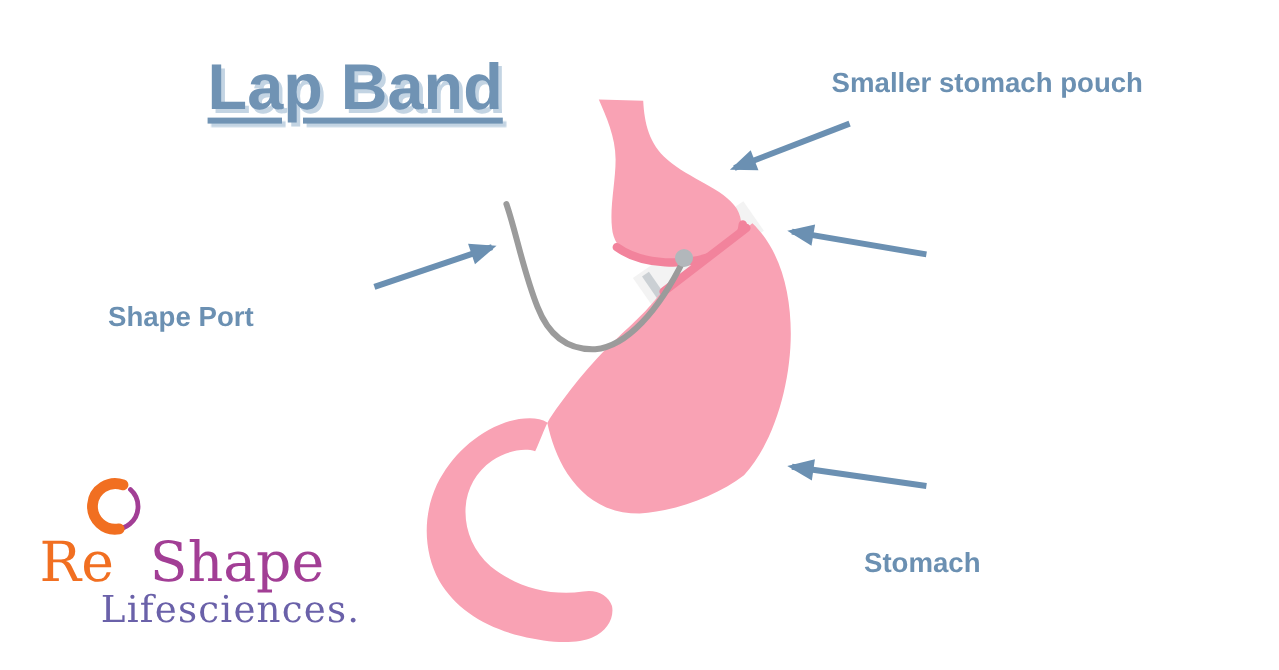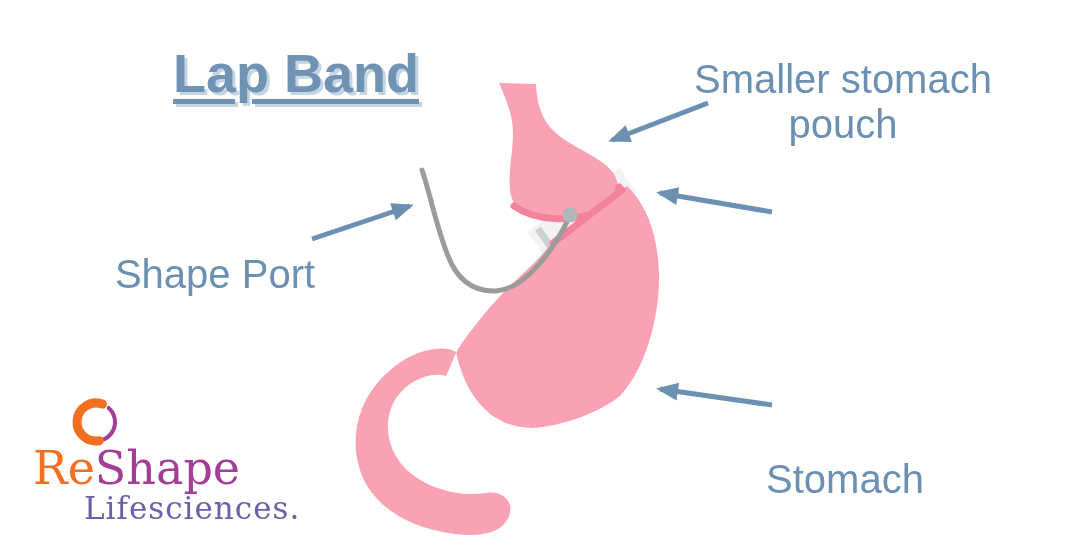--- a/index.html
+++ b/index.html
@@ -27,35 +27,35 @@
   .pink-rim{stroke:var(--stomach_pink_dark);stroke-width:7;fill:none;stroke-linecap:round;}
   .band-base{stroke:var(--band_white);stroke-width:30;fill:none;}
   .band-stripe{stroke:var(--band_stripe);stroke-width:7;fill:none;}
   .tube{stroke:var(--tube_gray);stroke-width:5;fill:none;stroke-linecap:round;}
   .port{fill:var(--port_gray);}
   .arrow-line{stroke:var(--label_blue);stroke-width:5;fill:none;}
   .arrow-head{fill:var(--label_blue);}
   .swirl-orange{stroke:var(--logo_orange);stroke-width:9;fill:none;stroke-linecap:round;}
   .swirl-purple{stroke:var(--logo_purple);stroke-width:4;fill:none;stroke-linecap:round;}
 
-  .lbl{position:absolute;color:var(--label_blue);font-weight:normal;font-size:40px;
-       line-height:1.12;text-align:center;}
+  .lbl{position:absolute;color:var(--label_blue);font-weight:bold;font-size:23px;
+       line-height:1.12;text-align:left;}
   #title{position:absolute;left:126px;top:42px;width:340px;text-align:center;
          color:var(--title_blue);font-weight:bold;font-size:54px;
          text-decoration:underline;text-decoration-thickness:5px;text-underline-offset:7px;
          text-shadow:3px 3px 0 var(--title_shadow);}
   #lbl-pouch{left:693px;top:57px;width:300px;}
   #lbl-band{left:720px;top:233px;width:300px;}
   #lbl-access{left:90px;top:252px;width:250px;}
   #lbl-stomach{left:720px;top:413px;width:250px;margin-top:44px;}
 
   #logo-text1{position:absolute;left:33px;top:441px;font-family:"DejaVu Serif", serif;
               font-size:46px;font-weight:normal;white-space:nowrap;}
   #logo-text1 .re{color:var(--logo_orange);}
-  #logo-text1 .shape{color:var(--logo_purple);}
+  #logo-text1 .shape{color:var(--logo_purple);margin-left:30px;}
   #logo-text2{position:absolute;left:84px;top:490px;font-family:"DejaVu Serif", serif;
               font-size:31px;color:var(--logo_violet);letter-spacing:1px;white-space:nowrap;}
 </style>
 </head>
 <body>
 
 <div id="stage">
 
   <svg class="canvas" width="1066" height="558" viewBox="0 0 1066 558">
     <defs>

